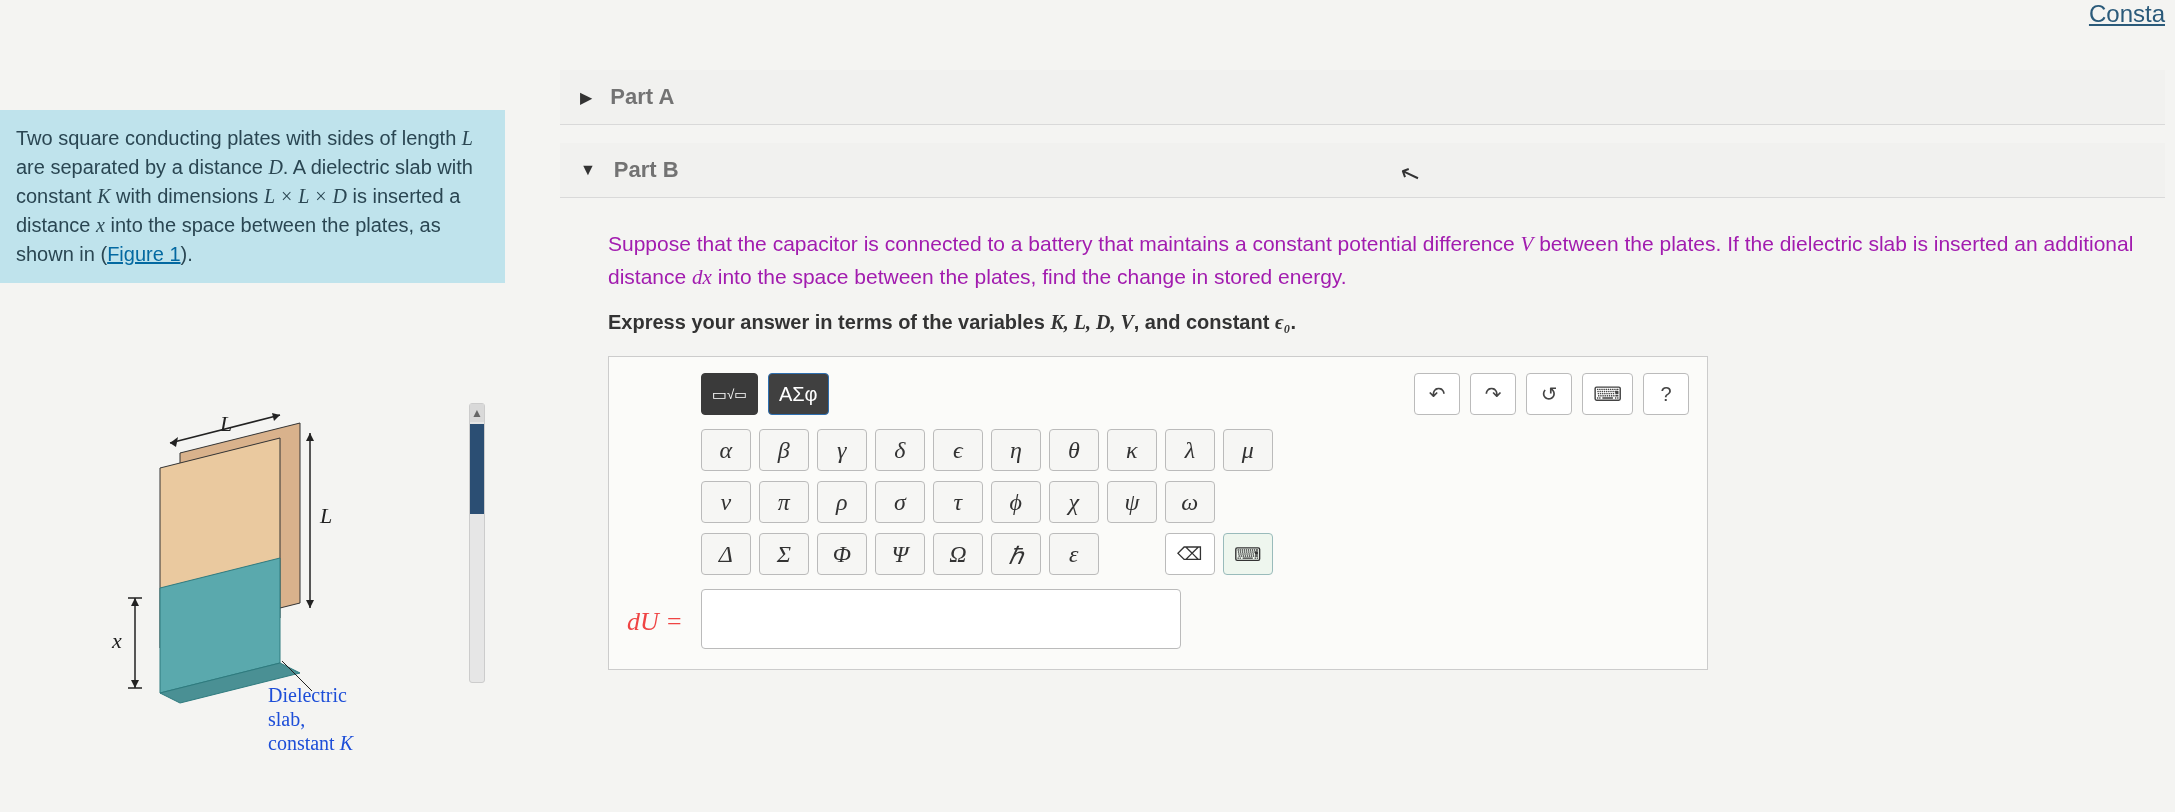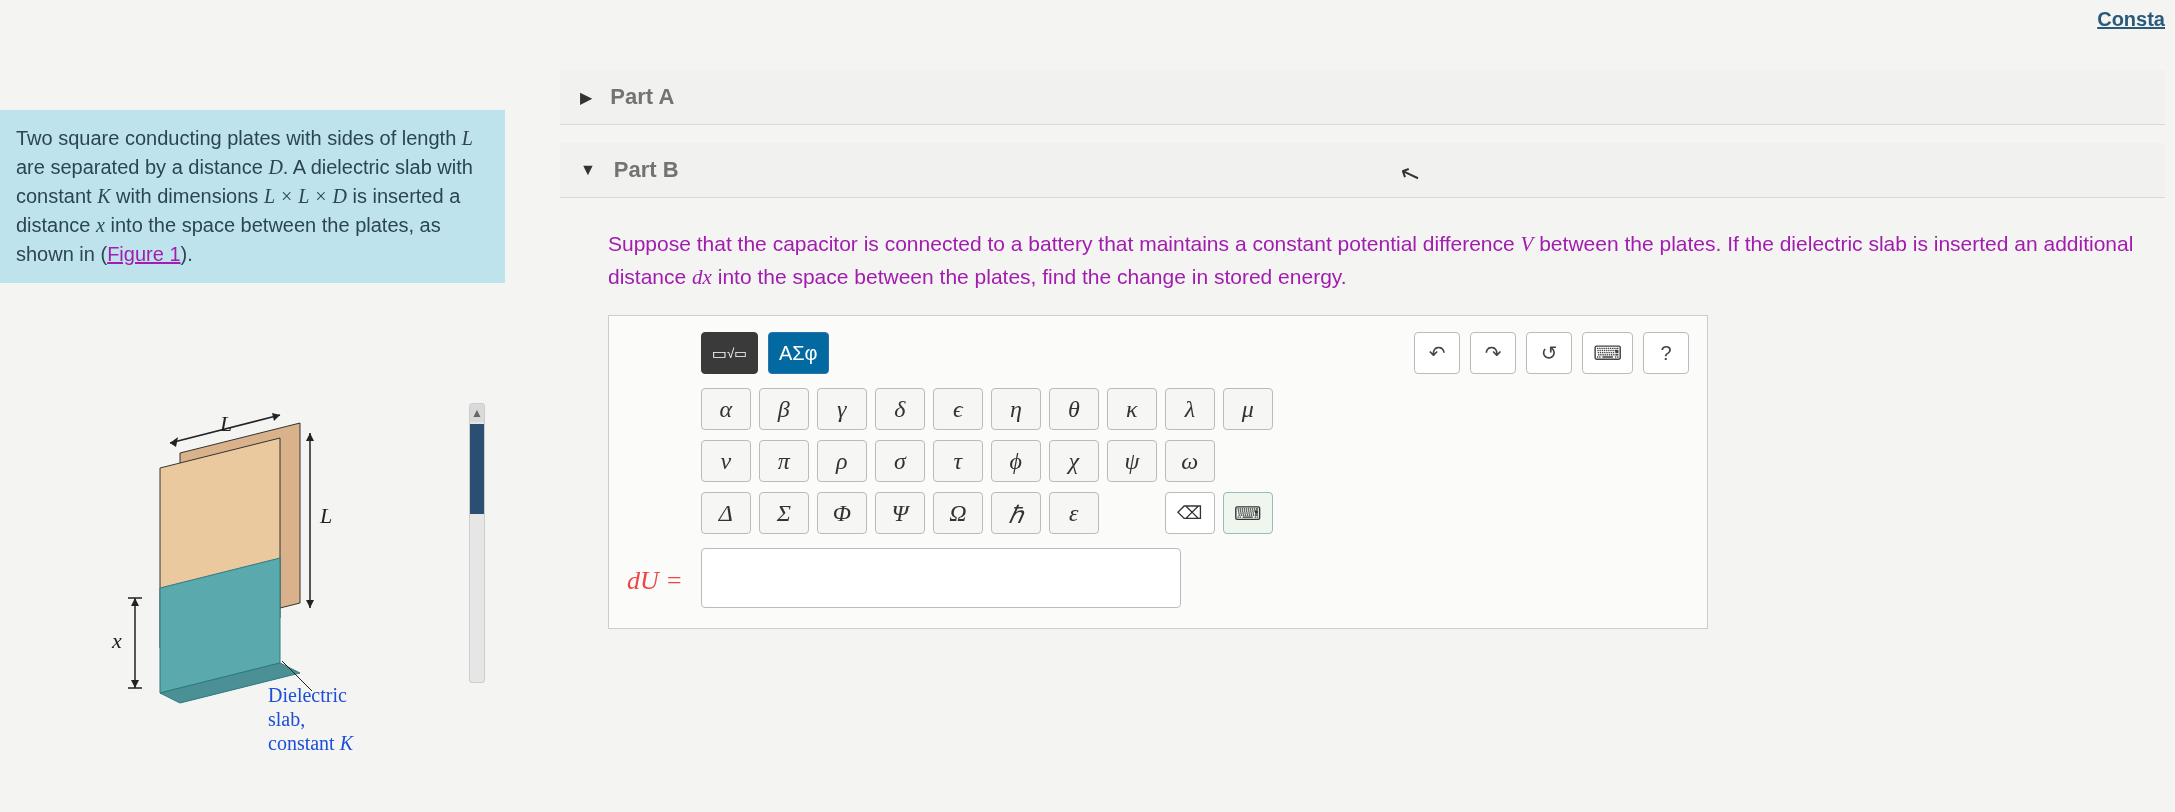--- a/index.html
+++ b/index.html
@@ -1,20 +1,20 @@
 <!DOCTYPE html>
 <html><head>
 <meta charset="utf-8">
 <style>
 * { box-sizing: border-box; margin: 0; padding: 0; }
 body { font-family: Arial, Helvetica, sans-serif; font-size: 19px; color: #333; background: #f4f4f2; width: 2175px; height: 812px; position: relative; overflow: hidden; }
-.top-link { position: absolute; top: 8px; right: 10px; color: #2a5a7a; text-decoration: underline; font-size: 20px; font-weight: bold; }
+.top-link { position: absolute; top: 0; right: 10px; color: #2a5a7a; text-decoration: underline; font-size: 24px; }
 .left-col { position: absolute; left: 0; top: 110px; width: 505px; }
 .problem-box { background: #bfe3ec; padding: 14px 16px; color: #2a4652; font-size: 20px; line-height: 1.45; }
-.problem-box a { color: #a21caf; text-decoration: underline; }
+.problem-box a { color: #0369a1; text-decoration: underline; }
 .figure-area { margin-top: 110px; }
 .figure-header { display: flex; align-items: center; justify-content: space-between; padding: 0 10px 8px 0; border-bottom: 1px solid #ccc; }
 .figure-title { font-size: 22px; color: #333; }
 .pager { display: flex; align-items: center; gap: 10px; padding-right: 8px; }
 .pager-btn { width: 30px; height: 30px; border-radius: 50%; border: 1px solid #bbb; background: #fff; color: #666; font-size: 16px; display: flex; align-items: center; justify-content: center; cursor: pointer; }
 .pager-txt { font-size: 18px; color: #555; }
 .figure-body { position: relative; height: 420px; padding: 20px 10px 0 50px; display: flex; }
 .figure-svg { flex: 0 0 auto; }
 .fig-label { font-family: 'Times New Roman', serif; font-style: italic; font-size: 22px; fill: #222; }
 .slab-label { font-family: 'Times New Roman', serif; font-size: 20px; color: #1d4ed8; position: absolute; left: 268px; top: 290px; line-height: 1.2; }
@@ -26,21 +26,21 @@
 .part-header .tri { font-size: 16px; color: #333; }
 .part-header .lbl { font-size: 22px; font-weight: bold; color: #737373; }
 .part-b-body { padding: 30px 20px 0 48px; }
 .qtext { font-size: 21px; color: #a21caf; line-height: 1.55; max-width: 1540px; }
 .qhint { font-size: 20px; font-weight: bold; color: #333; margin-top: 18px; }
 .answer-wrap { margin-top: 22px; border: 1px solid #ccc; background: #fbfbf9; padding: 16px 18px 20px 18px; display: flex; align-items: flex-end; gap: 18px; width: 1100px; }
 .dU { font-family: 'Times New Roman', serif; font-style: italic; font-size: 26px; color: #ef4444; padding-bottom: 12px; white-space: nowrap; }
 .palette-box { flex: 1; }
 .toolbar-row { display: flex; gap: 10px; align-items: center; margin-bottom: 14px; }
 .tool-btn { height: 42px; min-width: 46px; padding: 0 10px; border: 1px solid #bbb; background: #fff; color: #444; font-size: 20px; border-radius: 4px; display: flex; align-items: center; justify-content: center; cursor: pointer; }
-.tool-btn.blue { background: #0369a1; color: #fff; border-color: #2e6fb0; }
+.tool-btn.blue { background: #404040; color: #fff; border-color: #2e6fb0; }
 .tool-btn.dark { background: #3a3a3a; color: #fff; border-color: #3a3a3a; font-size: 16px; }
 .spacer { flex: 1; }
 .sym-grid { display: flex; flex-direction: column; gap: 10px; }
 .sym-row { display: flex; gap: 8px; }
 .sym { width: 50px; height: 42px; border: 1px solid #bbb; background: #f6f6f4; color: #333; font-family: 'Times New Roman', serif; font-style: italic; font-size: 24px; border-radius: 4px; display: flex; align-items: center; justify-content: center; cursor: pointer; }
 .backspace { width: 50px; height: 42px; border: 1px solid #bbb; background: #fff; border-radius: 4px; display:flex; align-items:center; justify-content:center; font-size:18px; cursor:pointer; }
 .kb-toggle { width: 50px; height: 42px; border: 1px solid #9bb; background: #eef6ee; border-radius: 4px; display:flex; align-items:center; justify-content:center; cursor:pointer; }
 .input-box { margin-top: 14px; width: 480px; height: 60px; border: 1px solid #bbb; background: #fff; border-radius: 4px; }
 .ital { font-style: italic; font-family: 'Times New Roman', serif; }
 .cursor-arrow { position: absolute; left: 840px; top: 90px; font-size: 24px; color: #333; transform: rotate(-20deg); }
@@ -103,20 +103,23 @@
 
   <div class="part-header" style="margin-top:18px;">
     <span class="tri">▼</span>
     <span class="lbl">Part B</span>
   </div>
 
   <div class="part-b-body">
     <div class="qtext">
       <span>Suppose that the capacitor is connected to a battery that maintains a constant potential difference </span><span class="ital">V</span><span> between the plates. If the dielectric slab is inserted an additional distance </span><span class="ital">dx</span><span> into the space between the plates, find the change in stored energy.</span>
     </div>
+    <div class="qhint">
+      <span>Express your answer in terms of the variables </span><span class="ital">K, L, D, V</span><span>, and constant </span><span class="ital">ϵ₀</span><span>.</span>
+    </div>
 
     <div class="answer-wrap">
       <div class="dU">dU =</div>
       <div class="palette-box">
         <div class="toolbar-row">
           <div class="tool-btn dark">▭<sup>√▭</sup></div>
           <div class="tool-btn blue">ΑΣφ</div>
           <div class="spacer"></div>
           <div class="tool-btn">↶</div>
           <div class="tool-btn">↷</div>

